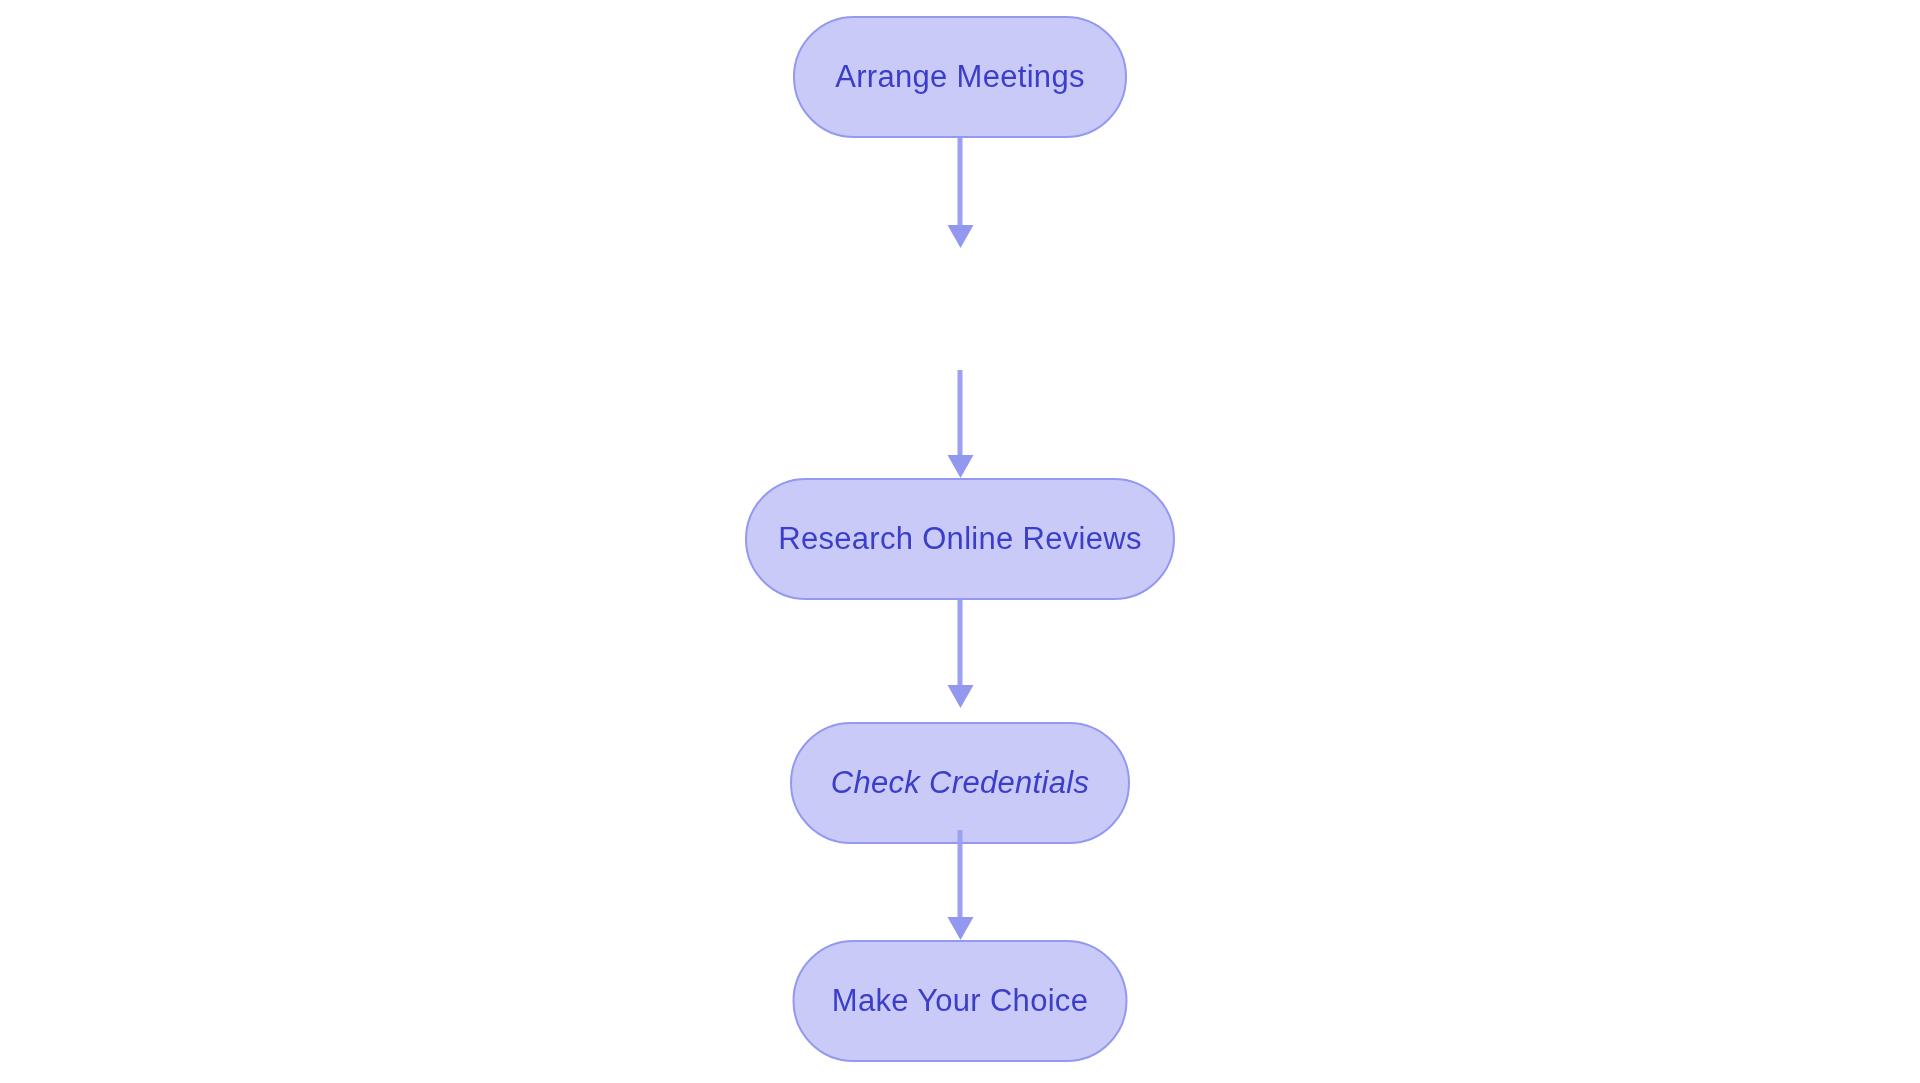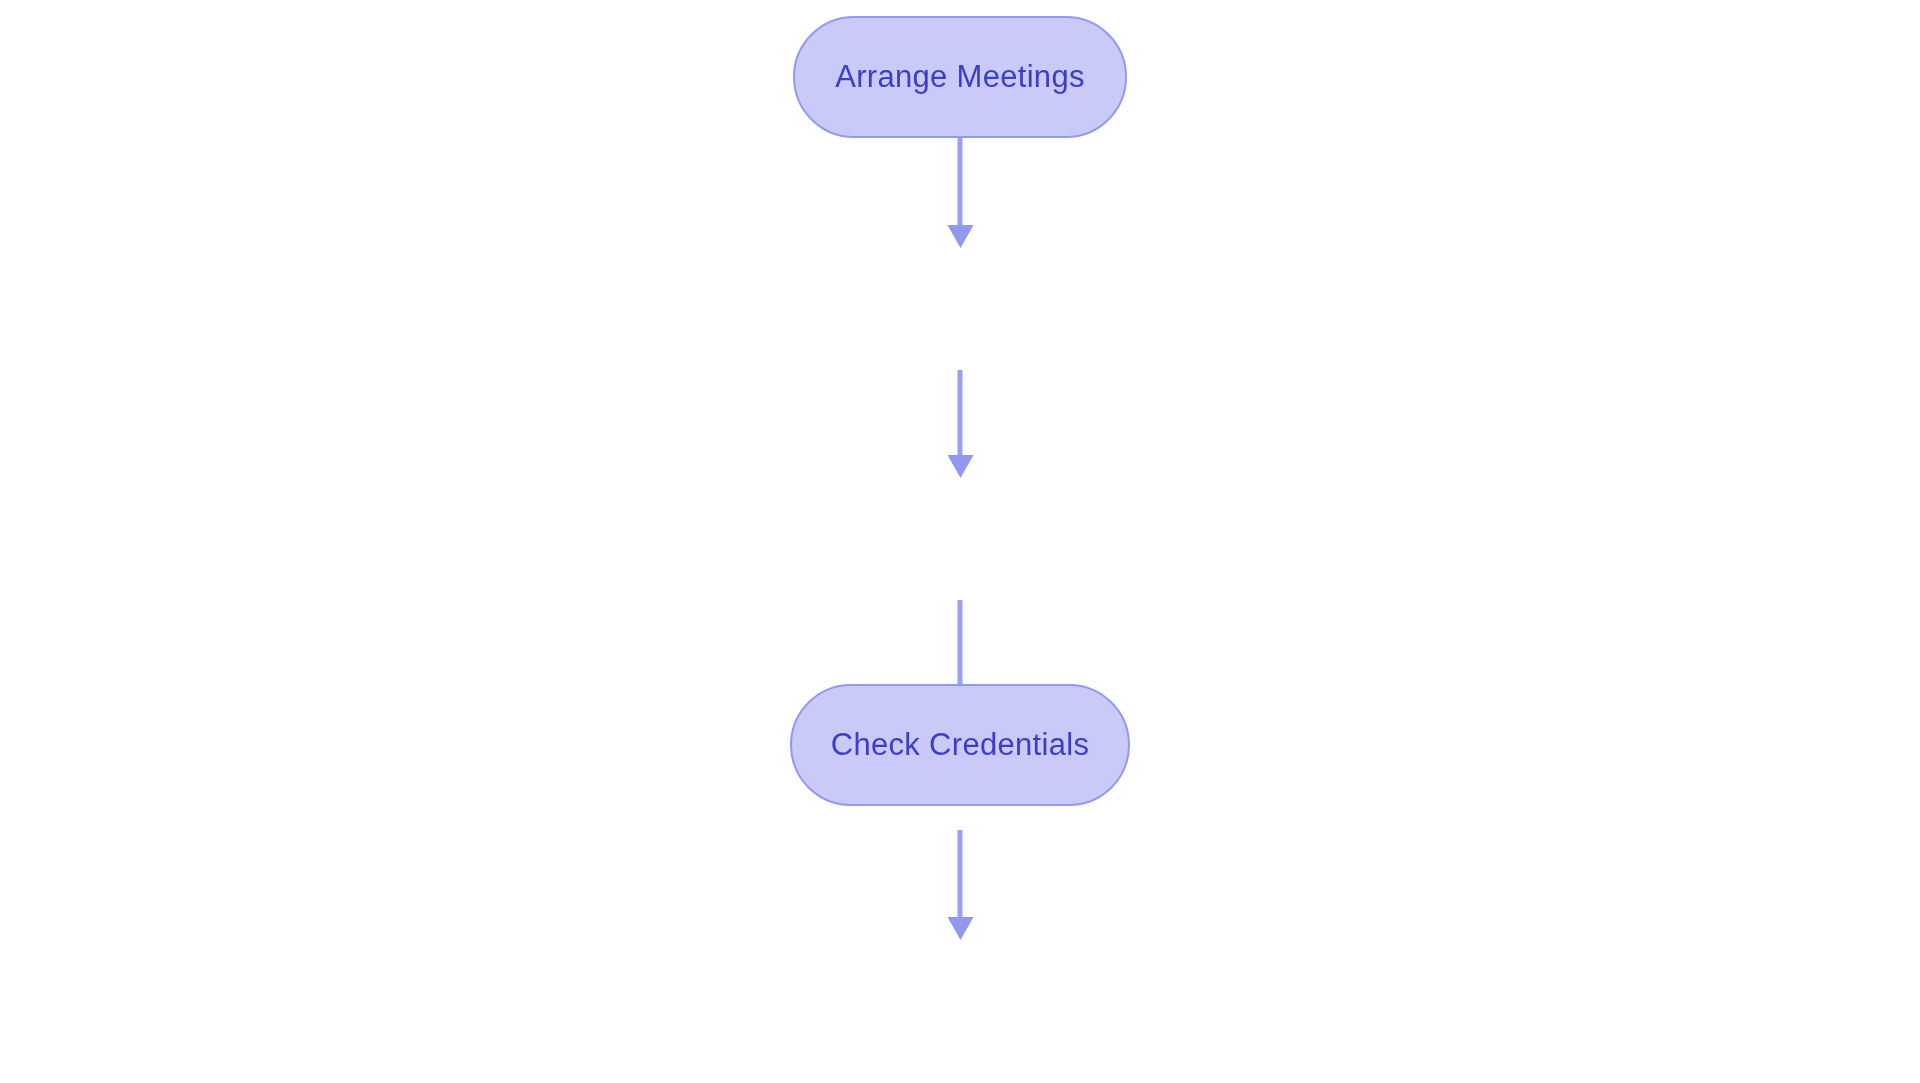--- a/index.html
+++ b/index.html
@@ -31,21 +31,21 @@
   .node-label {
     font-size: 31px;
     font-weight: 500;
     letter-spacing: 0.3px;
     color: #3b3ec9;
     white-space: nowrap;
   }
   .n0 { top: 16px;  width: 334px; }
   .n1 { top: 248px; width: 342px; }
   .n2 { top: 478px; width: 430px; }
-  .n3 { top: 684px; width: 340px; }
+  .n3 { top: 722px; width: 340px; font-style: italic; }
   .n4 { top: 940px; width: 335px; }
 
   .arrow {
     position: absolute;
     left: 50%;
     transform: translateX(-50%);
     width: 27px;
     display: flex;
     flex-direction: column;
     align-items: center;
@@ -80,29 +80,35 @@
     <div class="arrow-stem"></div>
     <div class="arrow-head"></div>
   </div>
 
 
   <div class="arrow a1">
     <div class="arrow-stem"></div>
     <div class="arrow-head"></div>
   </div>
 
+  <div class="node n2">
+    <span class="node-label">Research Online Reviews</span>
+  </div>
 
   <div class="arrow a2">
     <div class="arrow-stem"></div>
     <div class="arrow-head"></div>
   </div>
 
   <div class="node n3">
     <span class="node-label">Check Credentials</span>
   </div>
 
   <div class="arrow a3">
     <div class="arrow-stem"></div>
     <div class="arrow-head"></div>
   </div>
 
+  <div class="node n4">
+    <span class="node-label">Make Your Choice</span>
+  </div>
 
 </div>
 
 </body></html>

